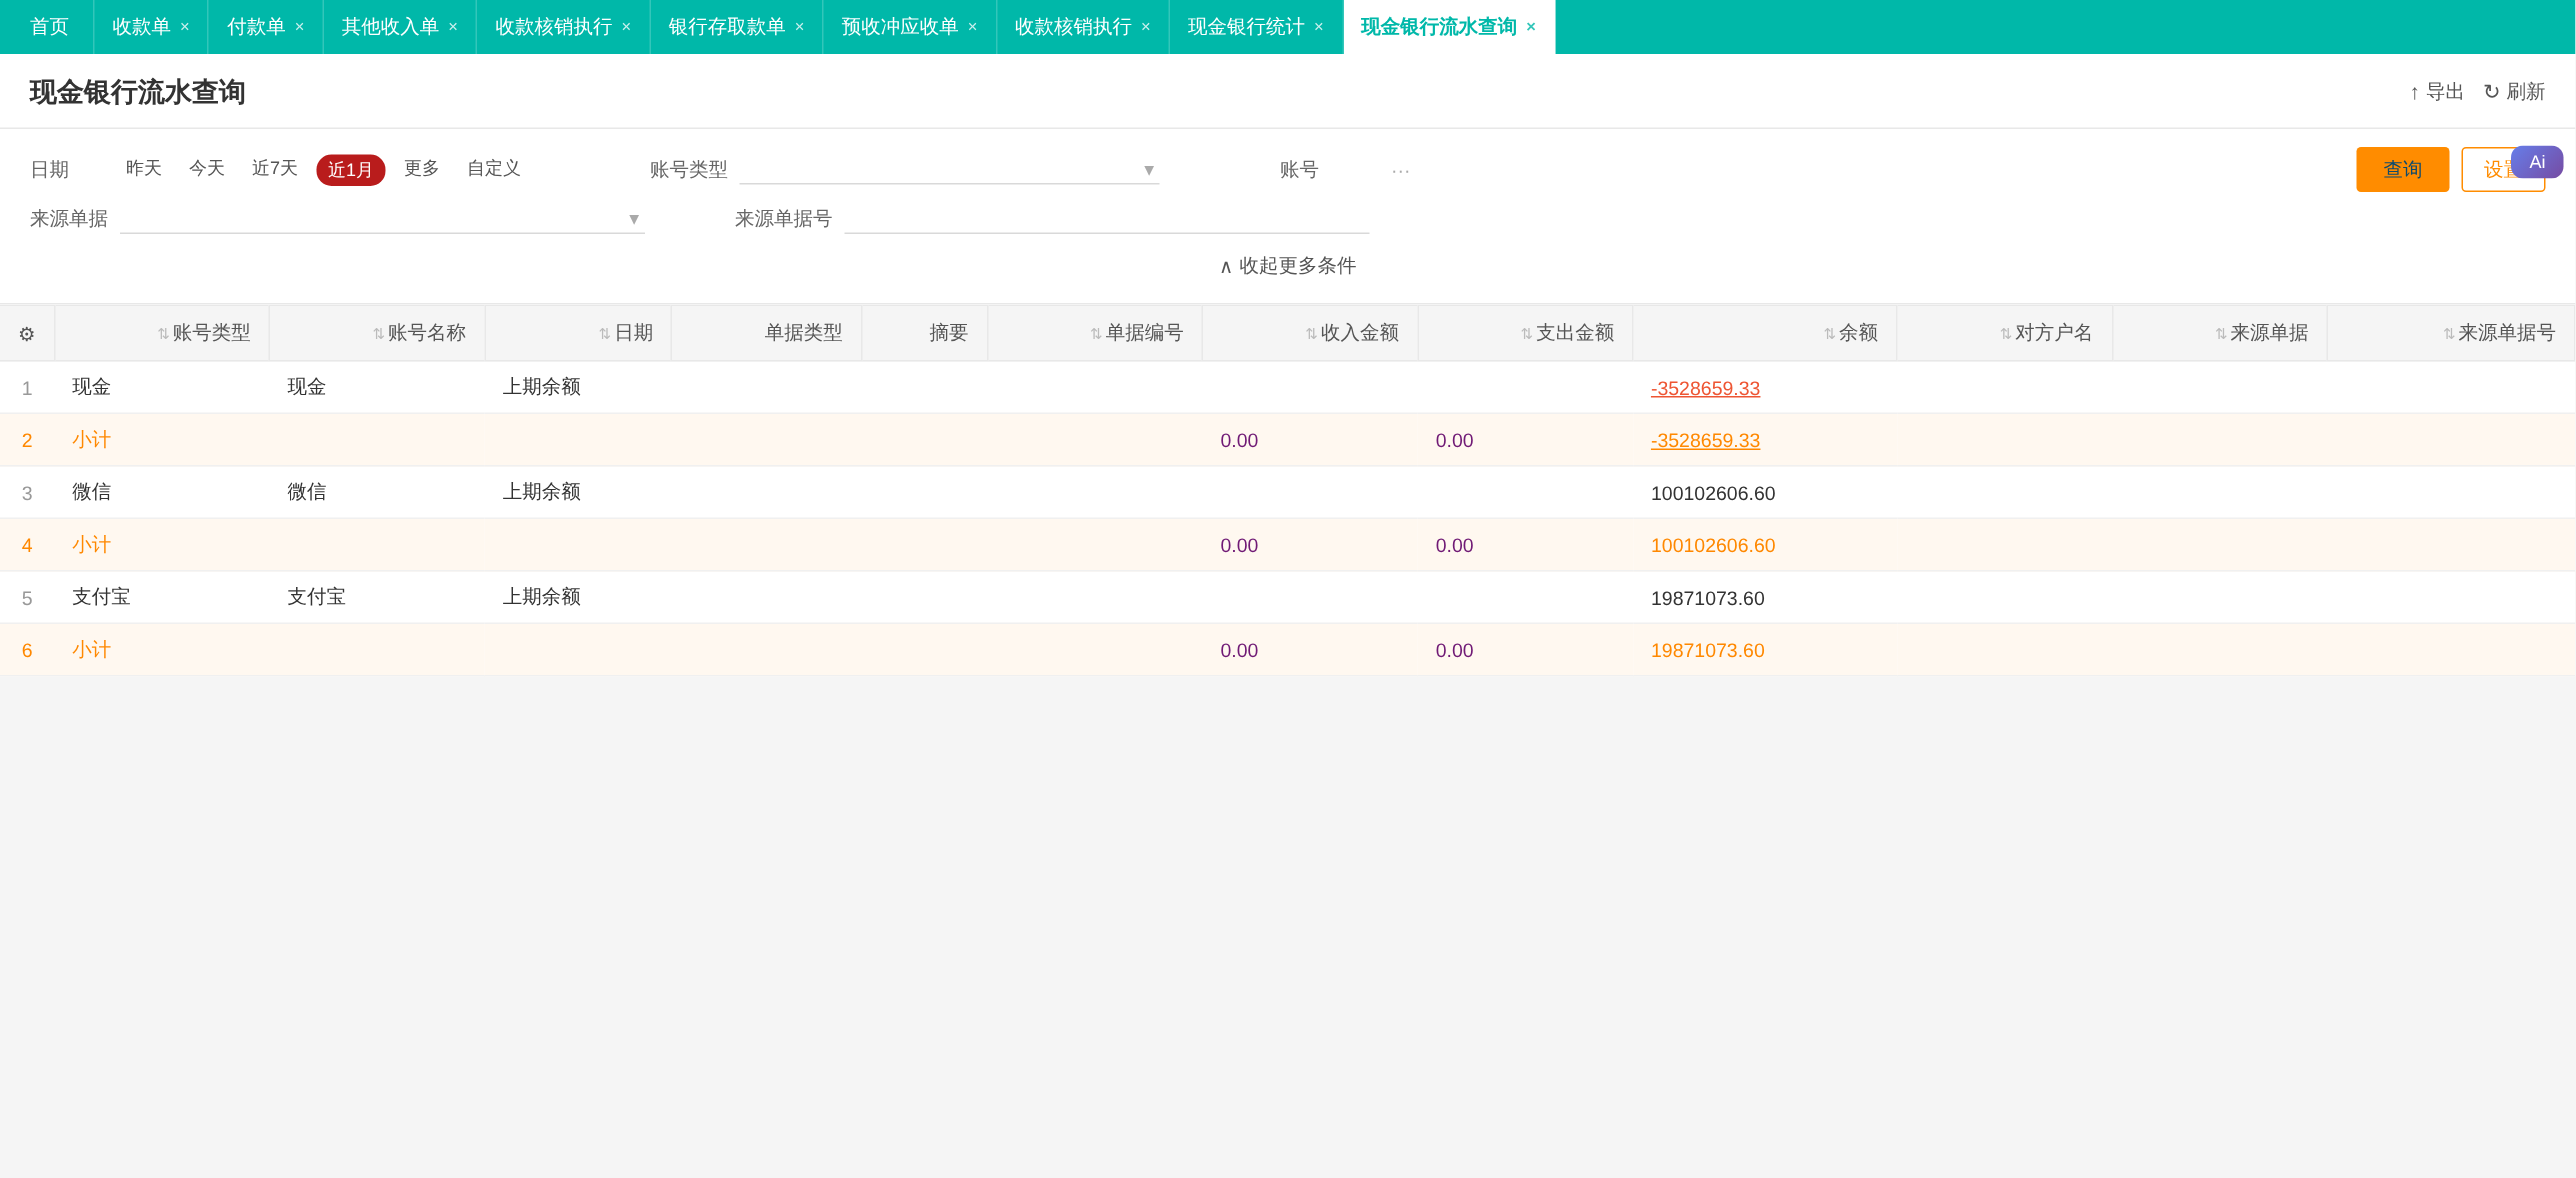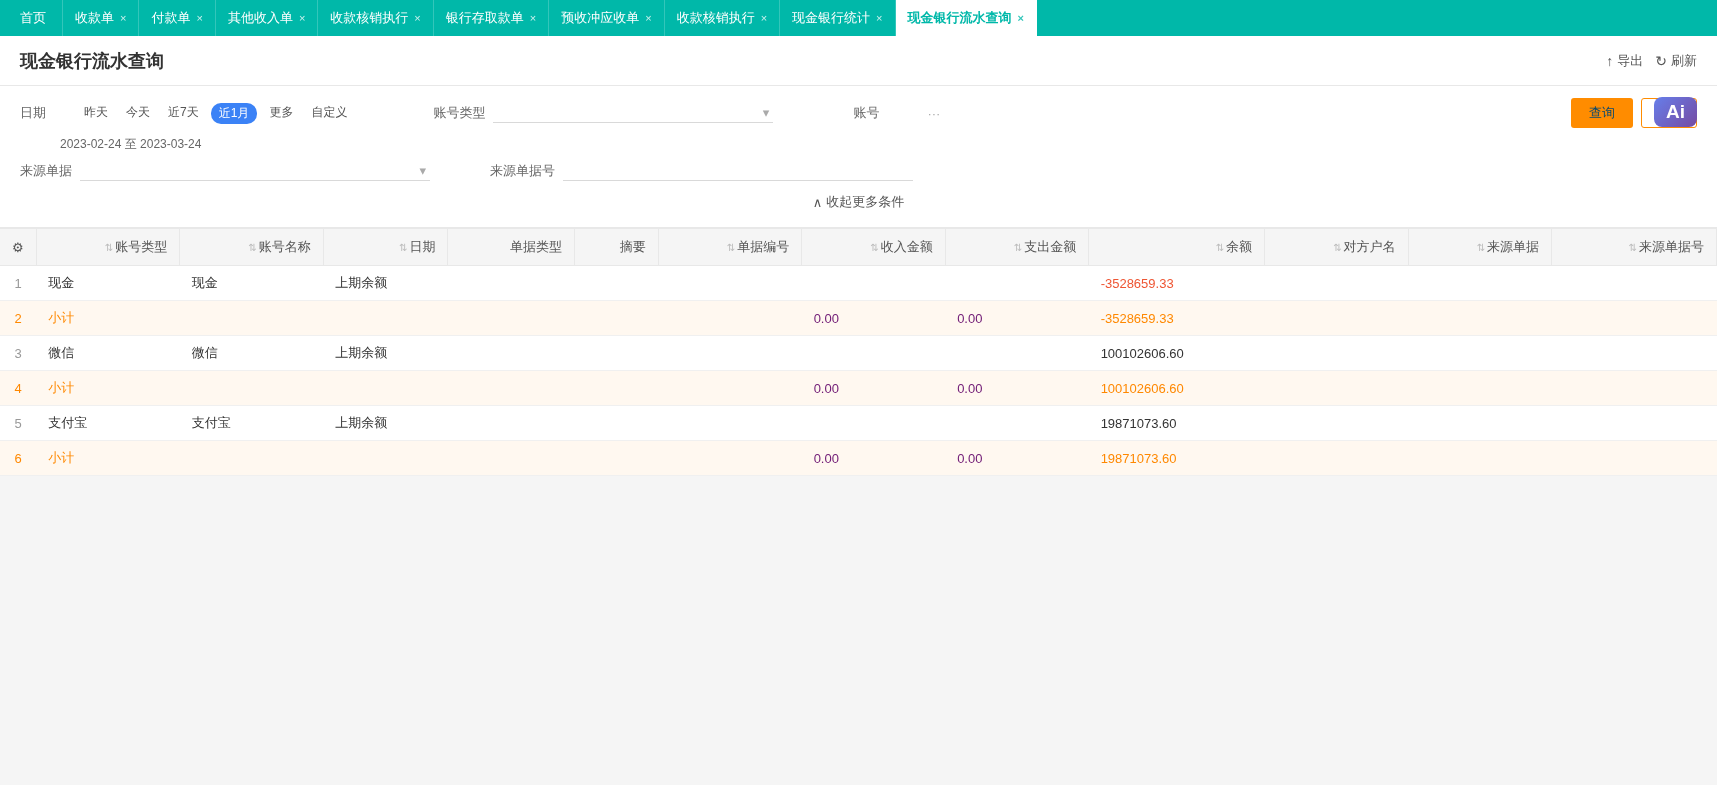--- a/index.html
+++ b/index.html
@@ -63,21 +63,21 @@
     .filter-label { color: #666; white-space: nowrap; min-width: 50px; }
     .date-shortcuts { display: flex; gap: 6px; align-items: flex-start; }
     .date-btn {
       padding: 1px 6px;
       cursor: pointer;
       color: #555;
       border-radius: 10px;
       font-size: 12px;
     }
     .date-btn.active {
-      background: #3b82f6;
+      background: #b91c1c;
       color: #fff;
       padding: 2px 8px;
       border-radius: 10px;
     }
     .date-range { color: #666; font-size: 12px; margin-left: 4px; }
 
     .filter-select {
       display: flex; align-items: center;
       border-bottom: 1px solid #d9d9d9;
       padding: 2px 4px;
@@ -154,33 +154,33 @@
       padding: 8px 12px;
       border-bottom: 1px solid #f0f0f0;
       color: #333;
       white-space: nowrap;
     }
     tr.subtotal td { background: #fff8f0; color: #f80; }
     tr.subtotal td.amount { color: #701a75; }
     tr.subtotal td.balance-col { color: #f80; }
 
     .row-num { color: #999; text-align: center; }
-    .balance-negative { color: #e53; }
+    .balance-negative { color: #e53; text-decoration: underline; }
     .balance-positive { color: #333; }
 
     .ai-badge {
       position: fixed;
-      right: 20px;
+      right: 8px;
       top: 97px;
       background: linear-gradient(135deg, #667eea 0%, #764ba2 100%);
       color: #fff;
       border-radius: 8px;
       padding: 4px 12px;
-      font-size: 19px;
-      font-weight: bold;
+      font-size: 12px;
+      font-weight: normal;
       cursor: pointer;
     }
   </style>
 </head>
 <body>
 
 <div class="top-nav">
   <div class="nav-tab home">
     <span>首页</span>
   </div>
@@ -263,23 +263,20 @@
       <span class="filter-label">账号</span>
       <span class="filter-dots">···</span>
     </div>
 
     <div style="margin-left:auto;display:flex;gap:8px;align-items:center;">
       <button class="query-btn">查询</button>
       <button class="setting-btn">设置</button>
     </div>
   </div>
 
-  <div style="margin-left:36px; margin-bottom:8px;">
-    <span class="date-range">2023-02-24 至 2023-03-24</span>
-  </div>
 
   <div class="filter-row">
 
     <div style="display:flex;align-items:center;gap:8px;">
       <span class="filter-label">来源单据</span>
       <div class="filter-select" style="min-width:350px;">
         <span></span>
         <span class="arrow">▾</span>
       </div>
     </div>

